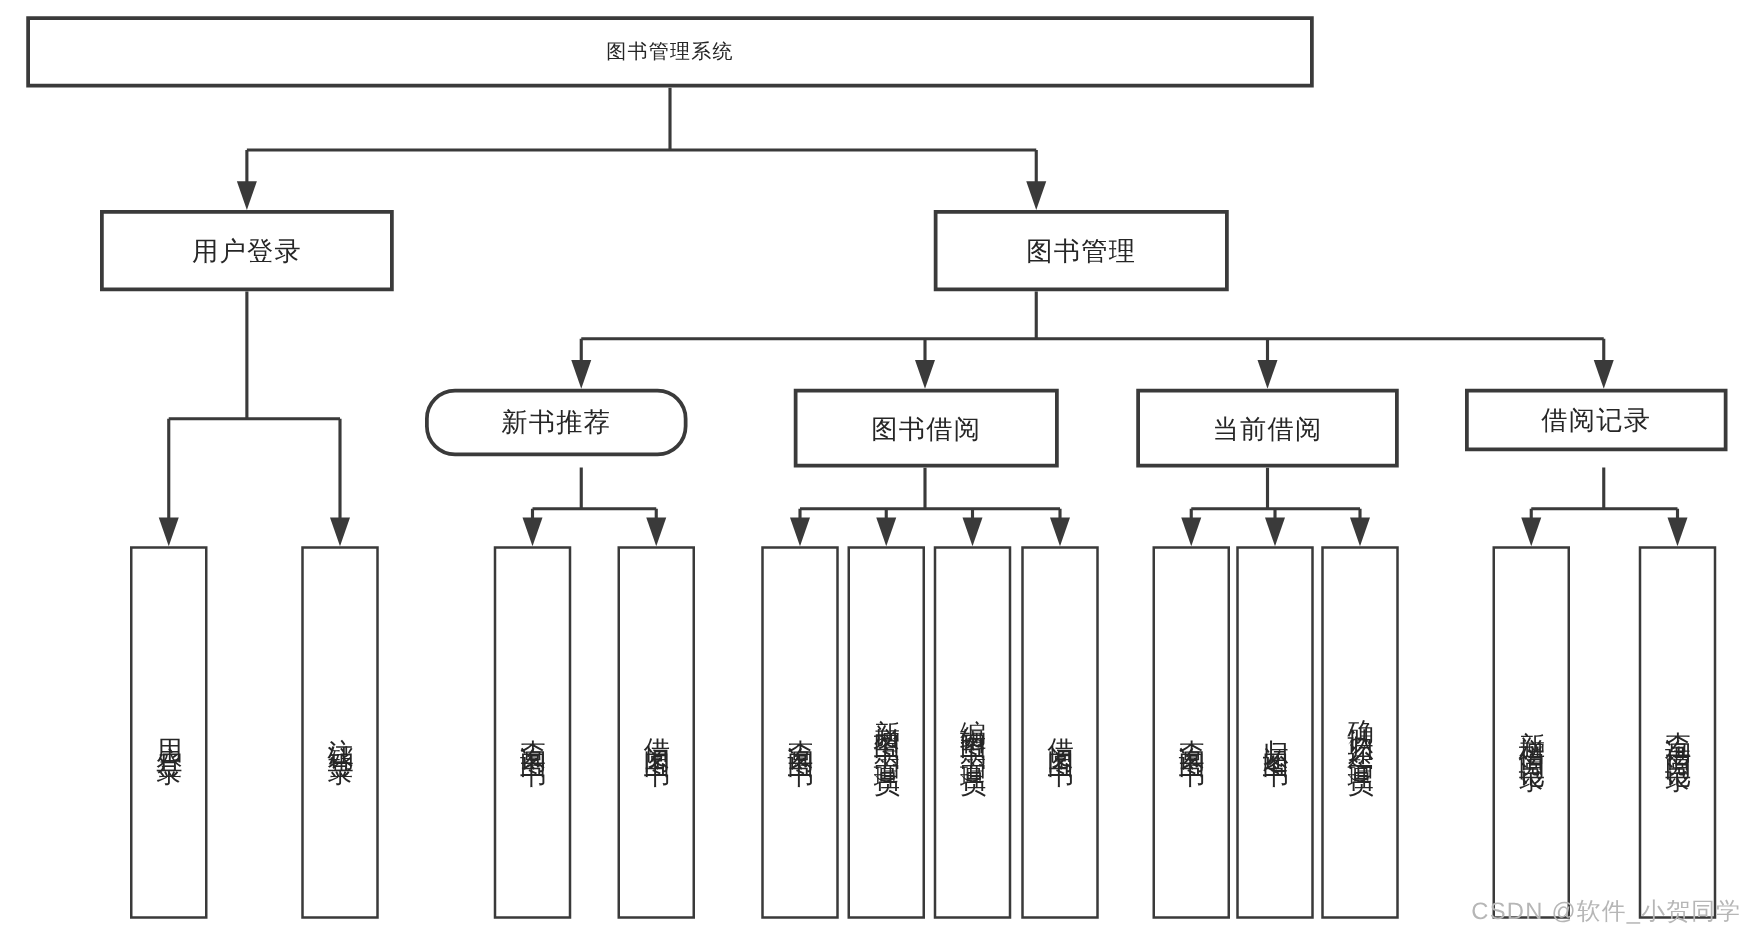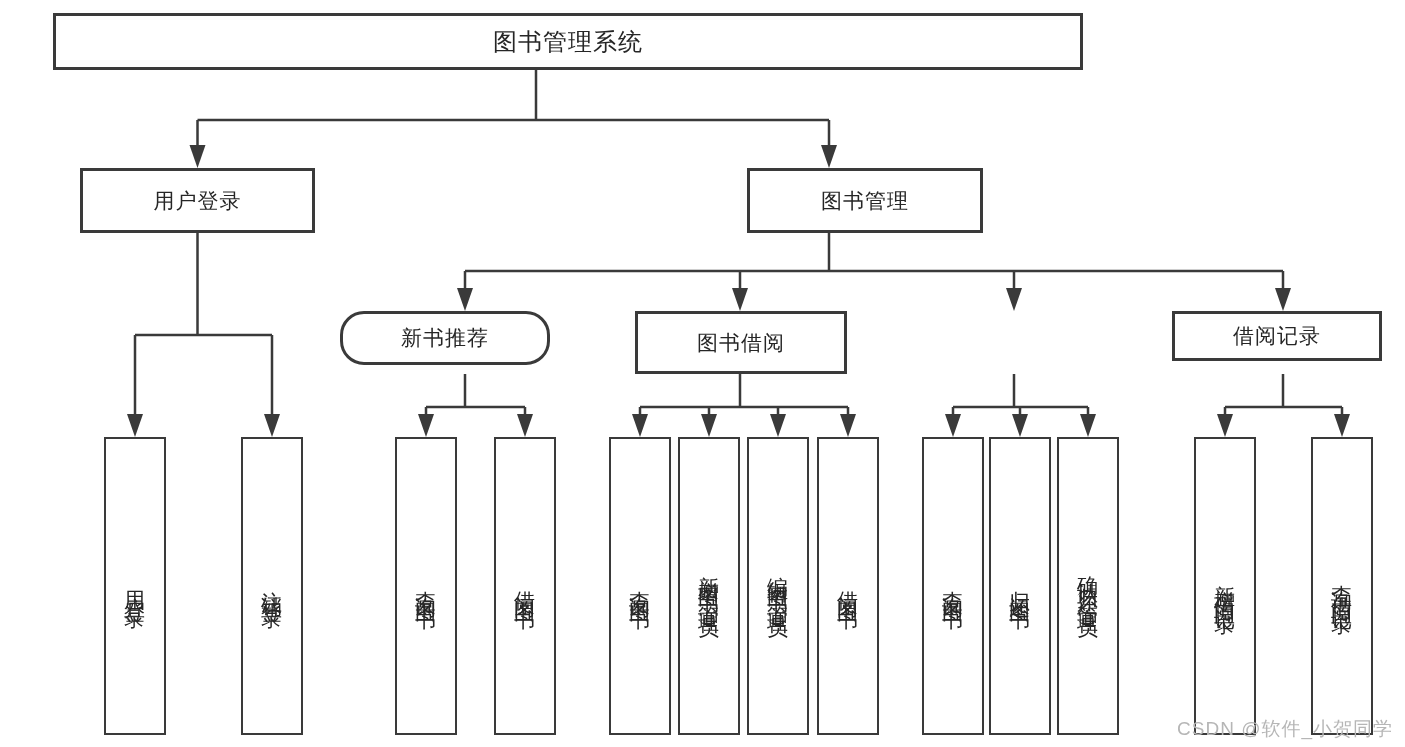--- a/index.html
+++ b/index.html
@@ -22,21 +22,21 @@
     position: absolute;
     border: 3px solid #3a3a3a;
     background: #ffffff;
     display: flex;
     align-items: center;
     justify-content: center;
     color: #262626;
     font-size: 21px;
     letter-spacing: 1px;
   }
-  .hbox.root { font-size: 24px; margin-left: 32px; }
+  .hbox.root { font-size: 16px; }
   .vbox {
     position: absolute;
     top: 437px;
     width: 62px;
     height: 298px;
     border: 2.5px solid #3a3a3a;
     background: #ffffff;
     display: flex;
     align-items: center;
     justify-content: center;
@@ -116,20 +116,23 @@
   <div class="hbox" style="left:711px; top:168px; width:236px; height:65px;margin-left:36px;">
     <span>图书管理</span>
   </div>
 
   <div class="hbox" style="left:340px; top:311px; width:210px; height:54px;border-radius:24px;">
     <span>新书推荐</span>
   </div>
   <div class="hbox" style="left:635px; top:311px; width:212px; height:63px;">
     <span>图书借阅</span>
   </div>
+  <div class="hbox" style="left:909px; top:311px; width:210px; height:63px;">
+    <span>当前借阅</span>
+  </div>
   <div class="hbox" style="left:1136px; top:311px; width:210px; height:50px;margin-left:36px;">
     <span>借阅记录</span>
   </div>
 
   <div class="vbox" style="left:104px;">
     <span class="vtext">用户登录</span>
   </div>
   <div class="vbox" style="left:241px;">
     <span class="vtext">注销登录</span>
   </div>

